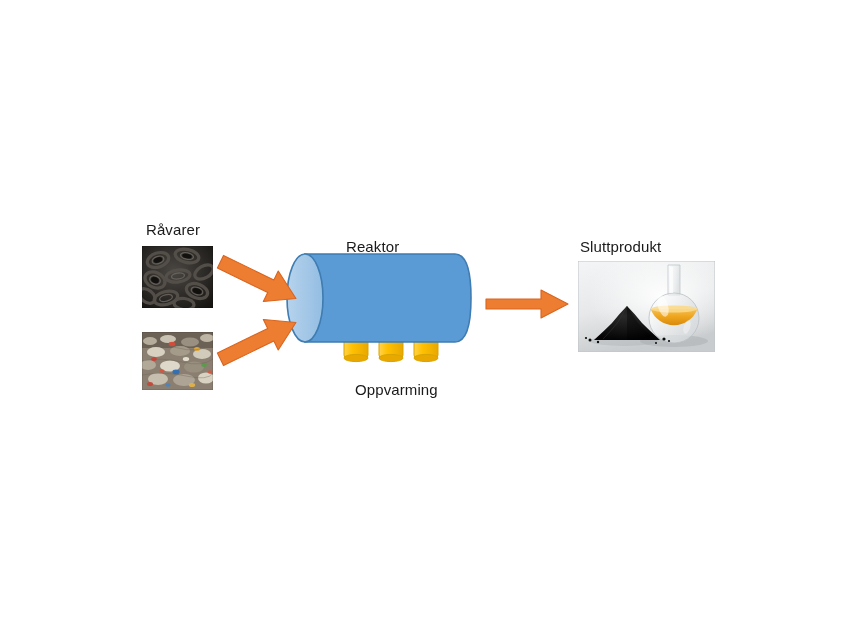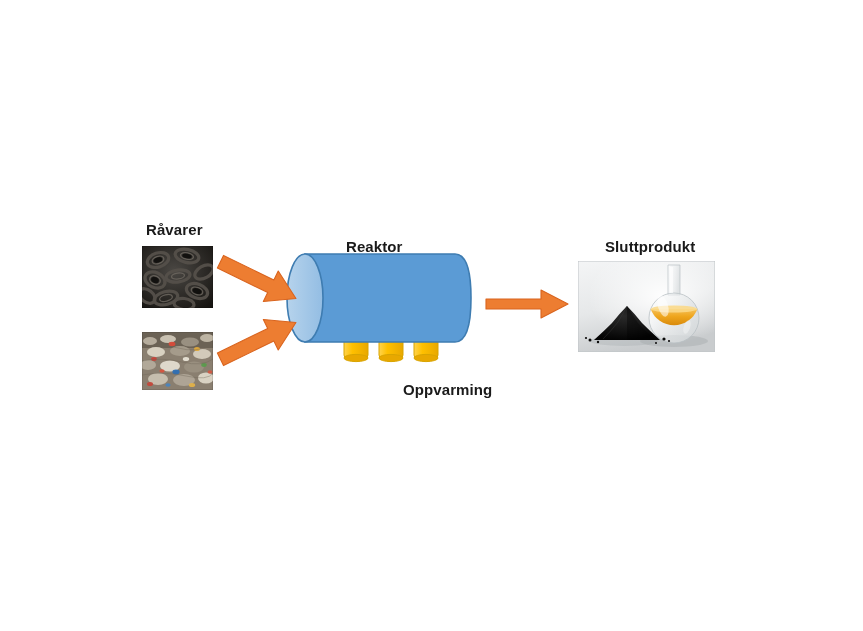--- a/index.html
+++ b/index.html
@@ -7,36 +7,35 @@
     padding: 0;
     background: #ffffff;
   }
   #canvas {
     position: relative;
     width: 863px;
     height: 631px;
     background: #ffffff;
     overflow: hidden;
     font-family: "Liberation Sans", sans-serif;
-    font-weight: bold;
   }
 
   .label {
     position: absolute;
     font-size: 15px;
     color: #1a1a1a;
     white-space: nowrap;
     letter-spacing: 0.1px;
   }
 
   
   #label-ravarer      { left: 146px; top: 221px; }
   #label-reaktor      { left: 346px; top: 238px; }
-  #label-oppvarming   { left: 355px; top: 381px; margin-left: 48px; }
-  #label-sluttprodukt { left: 605px; top: 238px; }
+  #label-oppvarming   { left: 355px; top: 381px; }
+  #label-sluttprodukt { left: 580px; top: 238px; }
 
   
   .photo {
     position: absolute;
     overflow: hidden;
     background: #cfcfcf;
   }
   #photo-tires  { left: 142px; top: 246px; width: 71px; height: 62px; }
   #photo-waste  { left: 142px; top: 332px; width: 71px; height: 58px; }
   #photo-product{ left: 578px; top: 261px; width: 137px; height: 91px; }

